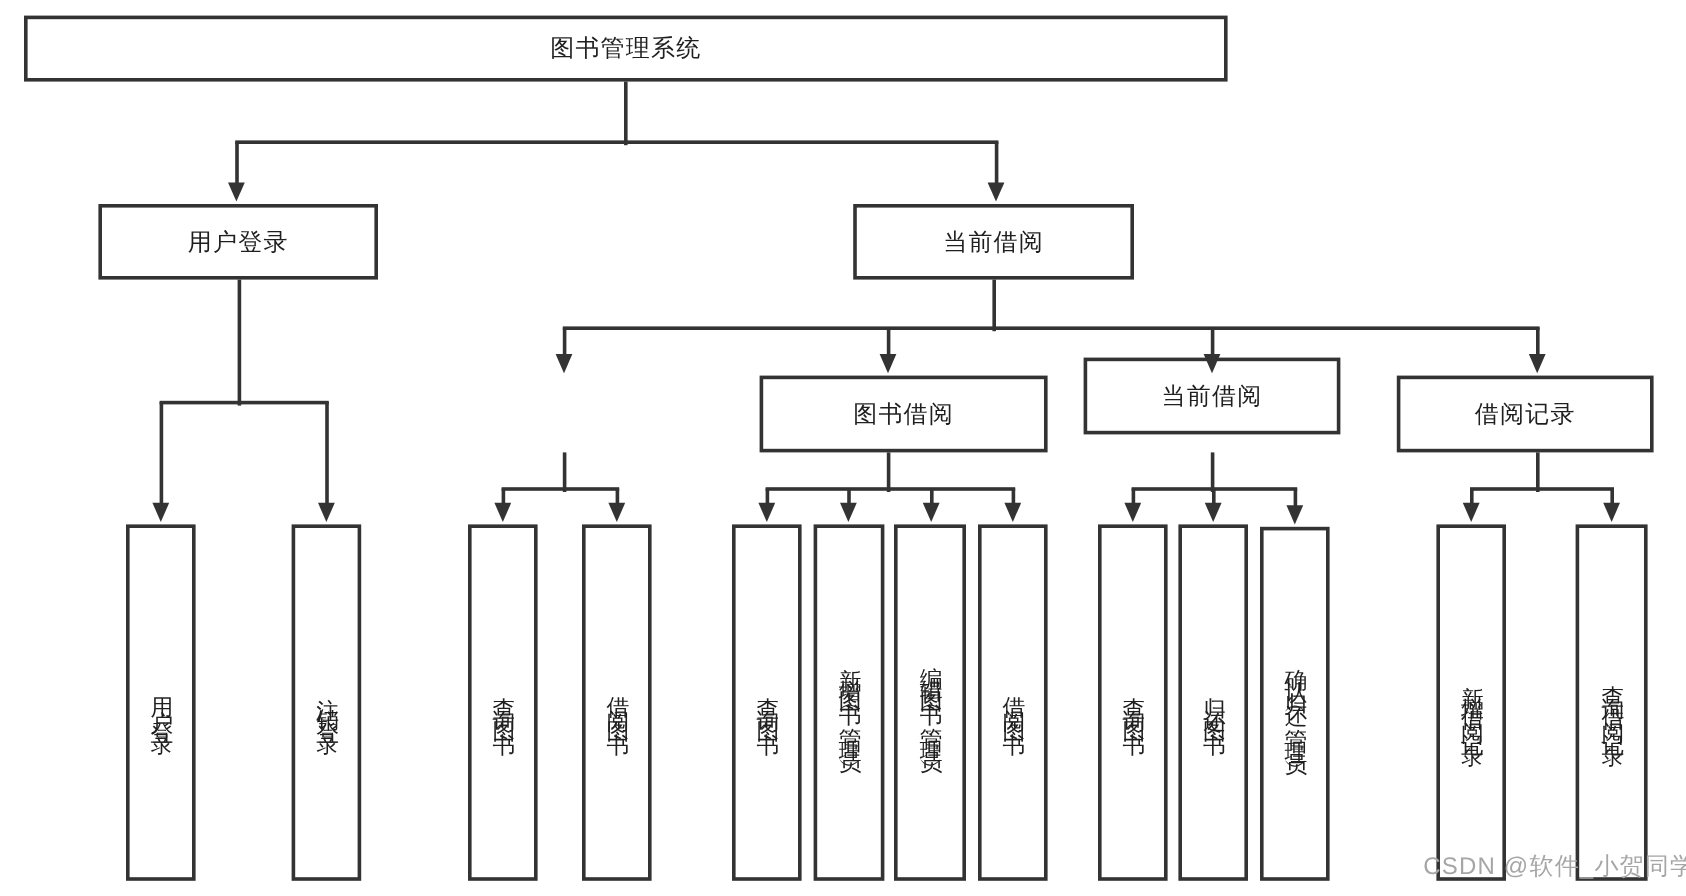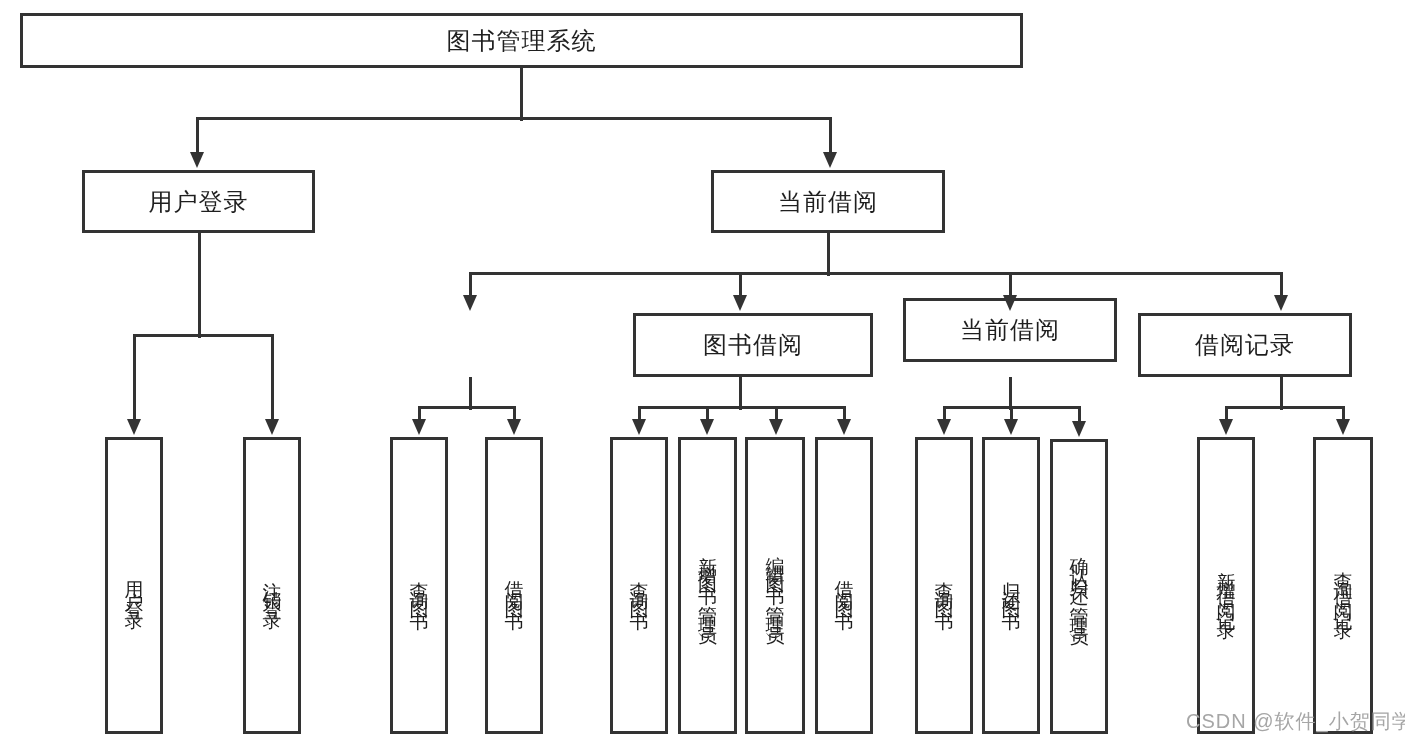--- a/index.html
+++ b/index.html
@@ -20,21 +20,21 @@
     position:absolute;
     box-sizing:border-box;
     border:3px solid var(--line);
     background:#fff;
     display:flex;
     align-items:center;
     justify-content:center;
   }
   .node .label{
     color:var(--text);
-    font-size:24px;
+    font-size:20px;
     letter-spacing:1px;
     white-space:nowrap;
     text-align:center;
   }
   .node.v .label{
     writing-mode:vertical-rl;
     text-orientation:mixed;
     font-size:19px;
     letter-spacing:10px;
     white-space:nowrap;
@@ -72,21 +72,21 @@
     </div>
     <div class="node" style="left: 711px; top: 170px; width: 234px; height: 63px;">
       <span class="label">当前借阅</span>
     </div>
     <div class="node" style="left: 633px; top: 313px; width: 240px; height: 64px;">
       <span class="label">图书借阅</span>
     </div>
     <div class="node" style="left: 903px; top: 298px; width: 214px; height: 64px;">
       <span class="label">当前借阅</span>
     </div>
-    <div class="node" style="left: 1138px; top: 313px; width: 214px; height: 64px;">
+    <div class="node" style="left: 1164px; top: 313px; width: 214px; height: 64px;">
       <span class="label">借阅记录</span>
     </div>
     <div class="node v" style="left: 105px; top: 437px; width: 58px; height: 297px;">
       <span class="label">用户登录</span>
     </div>
     <div class="node v" style="left: 243px; top: 437px; width: 58px; height: 297px;">
       <span class="label">注销登录</span>
     </div>
     <div class="node v" style="left: 390px; top: 437px; width: 58px; height: 297px;">
       <span class="label">查询图书</span>

